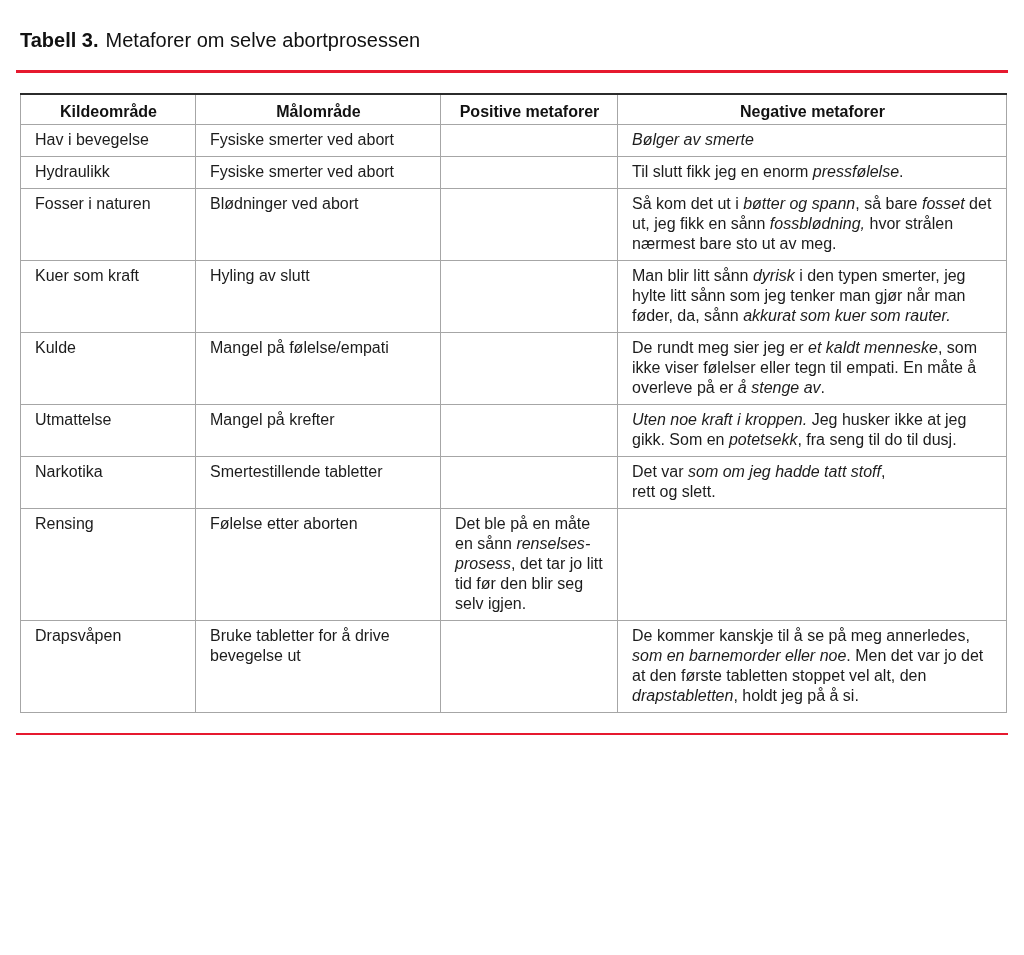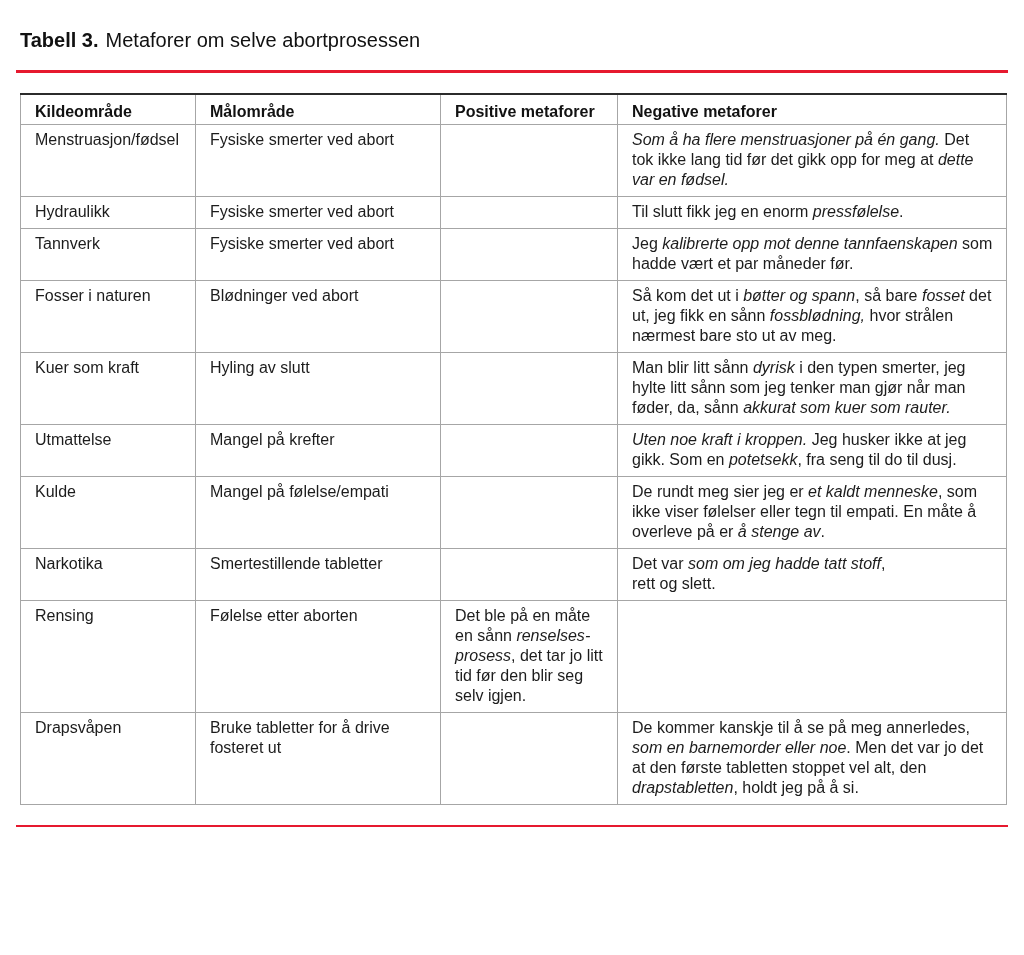--- a/index.html
+++ b/index.html
@@ -49,20 +49,21 @@
     text-align: left;
     padding: 5px 13px 6px 14px;
     word-wrap: break-word;
   }
   table.metaphors { border-top: 2px solid #2b2b2b; }
   table.metaphors thead th {
     font-weight: 700;
     color: #111111;
     padding-top: 7px;
     padding-bottom: 2px;
+    text-align: center;
   }
   table.metaphors i { font-style: italic; }
 </style>
 </head>
 <body>
 
 <div class="page">
 
   <p class="caption"><strong>Tabell 3.</strong><span>Metaforer om selve abortprosessen</span></p>
 
@@ -78,76 +79,70 @@
     <thead>
       <tr>
         <th>Kildeområde</th>
         <th>Målområde</th>
         <th>Positive metaforer</th>
         <th>Negative metaforer</th>
       </tr>
     </thead>
     <tbody>
         <tr>
-          <td>Menstruasjon/fødsel</td>
+          <td>Hav i bevegelse</td>
           <td>Fysiske smerter ved abort</td>
           <td></td>
-          <td><i>Som å ha flere menstruasjoner på én gang.</i><span> Det tok ikke lang tid før det gikk opp for meg at </span><i>dette var en fødsel.</i></td>
+          <td><i>Bølger av smerte</i></td>
         </tr>
         <tr>
           <td>Hydraulikk</td>
           <td>Fysiske smerter ved abort</td>
           <td></td>
           <td><span>Til slutt fikk jeg en enorm </span><i>pressfølelse</i><span>.</span></td>
-        </tr>
-        <tr>
-          <td>Tannverk</td>
-          <td>Fysiske smerter ved abort</td>
-          <td></td>
-          <td><span>Jeg </span><i>kalibrerte opp mot denne tannfaenskapen</i><span> som hadde vært et par måneder før.</span></td>
         </tr>
         <tr>
           <td>Fosser i naturen</td>
           <td>Blødninger ved abort</td>
           <td></td>
           <td><span>Så kom det ut i </span><i>bøtter og spann</i><span>, så bare </span><i>fosset</i><span> det ut, jeg fikk en sånn </span><i>fossblødning,</i><span> hvor strålen nærmest bare sto ut av meg.</span></td>
         </tr>
         <tr>
           <td>Kuer som kraft</td>
           <td>Hyling av slutt</td>
           <td></td>
           <td><span>Man blir litt sånn </span><i>dyrisk</i><span> i den typen smerter, jeg hylte litt sånn som jeg tenker man gjør når man føder, da, sånn </span><i>akkurat som kuer som rauter.</i></td>
         </tr>
         <tr>
+          <td>Kulde</td>
+          <td>Mangel på følelse/empati</td>
+          <td></td>
+          <td><span>De rundt meg sier jeg er </span><i>et kaldt menneske</i><span>, som ikke viser følelser eller tegn til empati. En måte å overleve på er </span><i>å stenge av</i><span>.</span></td>
+        </tr>
+        <tr>
           <td>Utmattelse</td>
           <td>Mangel på krefter</td>
           <td></td>
           <td><i>Uten noe kraft i kroppen.</i><span> Jeg husker ikke at jeg gikk. Som en </span><i>potetsekk</i><span>, fra seng til do til dusj.</span></td>
-        </tr>
-        <tr>
-          <td>Kulde</td>
-          <td>Mangel på følelse/empati</td>
-          <td></td>
-          <td><span>De rundt meg sier jeg er </span><i>et kaldt menneske</i><span>, som ikke viser følelser eller tegn til empati. En måte å overleve på er </span><i>å stenge av</i><span>.</span></td>
         </tr>
         <tr>
           <td>Narkotika</td>
           <td>Smertestillende tabletter</td>
           <td></td>
           <td><span>Det var </span><i>som om jeg hadde tatt stoff</i><span>,</span><br><span>rett og slett.</span></td>
         </tr>
         <tr>
           <td>Rensing</td>
           <td>Følelse etter aborten</td>
           <td><span>Det ble på en måte en sånn </span><i>renselses­prosess</i><span>, det tar jo litt tid før den blir seg selv igjen.</span></td>
           <td></td>
         </tr>
         <tr>
           <td>Drapsvåpen</td>
-          <td>Bruke tabletter for å drive fosteret ut</td>
+          <td>Bruke tabletter for å drive bevegelse ut</td>
           <td></td>
           <td><span>De kommer kanskje til å se på meg anner­ledes, </span><i>som en barnemorder eller noe</i><span>. Men det var jo det at den første tabletten stoppet vel alt, den </span><i>drapstabletten</i><span>, holdt jeg på å si.</span></td>
         </tr>
       </tbody>
   </table>
 
   <div class="rule rule-bottom" style="background: rgb(230, 25, 47);"></div>
 
 </div>
 

